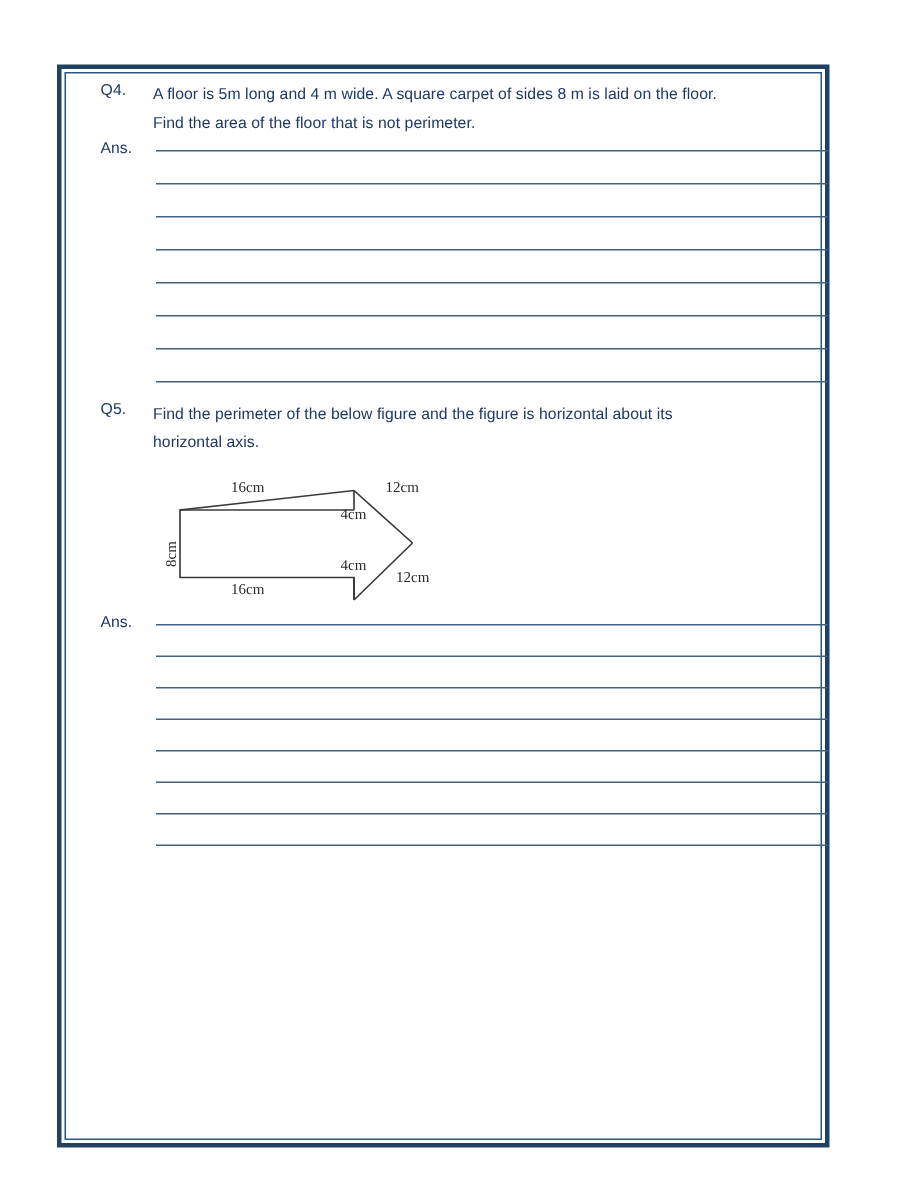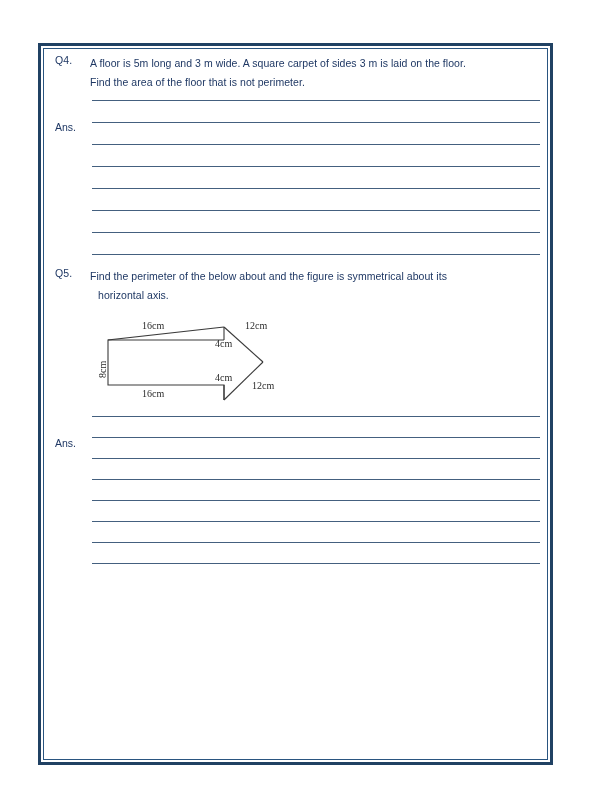--- a/index.html
+++ b/index.html
@@ -31,21 +31,21 @@
     top: 2px;
     right: 2px;
     bottom: 2px;
     border: 1px solid #2a5580;
     box-sizing: border-box;
   }
 
   
   #content {
     position: absolute;
-    left: 0;
+    left: 12px;
     top: 0;
     width: 584px;
     height: 800px;
     text-decoration: underline;
   }
 
   .qblock { position: absolute; }
 
   .qnum {
     position: absolute;
@@ -60,21 +60,20 @@
     color: #1F3864;
     line-height: 19px;
     letter-spacing: 0.05px;
     white-space: nowrap;
   }
   .anslabel {
     position: absolute;
     font-size: 10.5px;
     color: #1F3864;
     white-space: nowrap;
-    margin-top: 28px;
   }
   .rule {
     position: absolute;
     height: 0;
     border-top: 1px solid #44607F;
   }
 
   
   #arrow-figure {
     position: absolute;
@@ -105,39 +104,39 @@
 <body>
 
 <div id="page-frame">
   <div id="page-frame-inner"></div>
 </div>
 
 <div id="content">
 
   <div class="qblock">
     <div class="qnum" style="left:55px; top:54px;">Q4.</div>
-    <div class="qtext" style="left:90px; top:54px;">A floor is 5m long and 3 m wide. A square carpet of sides 3 m is laid on the floor.</div>
+    <div class="qtext" style="left:90px; top:54px;">A floor is 5m long and 4 m wide. A square carpet of sides 8 m is laid on the floor.</div>
     <div class="qtext" style="left:90px; top:73px;">Find the area of the floor that is not perimeter.</div>
 
     <div class="anslabel" style="left:55px; top:93px;">Ans.</div>
 
     <div class="rule" style="left:92px; top:100px; width:448px;"></div>
     <div class="rule" style="left:92px; top:122px; width:448px;"></div>
     <div class="rule" style="left:92px; top:144px; width:448px;"></div>
     <div class="rule" style="left:92px; top:166px; width:448px;"></div>
     <div class="rule" style="left:92px; top:188px; width:448px;"></div>
     <div class="rule" style="left:92px; top:210px; width:448px;"></div>
     <div class="rule" style="left:92px; top:232px; width:448px;"></div>
     <div class="rule" style="left:92px; top:254px; width:448px;"></div>
   </div>
 
   <div class="qblock">
     <div class="qnum" style="left:55px; top:267px;">Q5.</div>
-    <div class="qtext" style="left:90px; top:267px;">Find the perimeter of the below about and the figure is symmetrical about its</div>
-    <div class="qtext" style="left:90px; top:286px;margin-left:8px;">horizontal axis.</div>
+    <div class="qtext" style="left:90px; top:267px;">Find the perimeter of the below figure and the figure is horizontal about its</div>
+    <div class="qtext" style="left:90px; top:286px;">horizontal axis.</div>
 
     <div id="arrow-figure">
       <svg width="230" height="100" viewBox="0 0 230 100">
 
         <polyline points="144,17 28,30 28,75 144,75 144,90" fill="none" stroke="#3A3A3A" stroke-width="1.1" stroke-linejoin="miter" stroke-linecap="butt"></polyline>
 
         <line x1="28" y1="30" x2="144" y2="30" stroke="#3A3A3A" stroke-width="1.1"></line>
 
         <line x1="144" y1="17" x2="144" y2="30" stroke="#3A3A3A" stroke-width="1.1"></line>
         <line x1="144" y1="75" x2="144" y2="90" stroke="#3A3A3A" stroke-width="1.1"></line>

